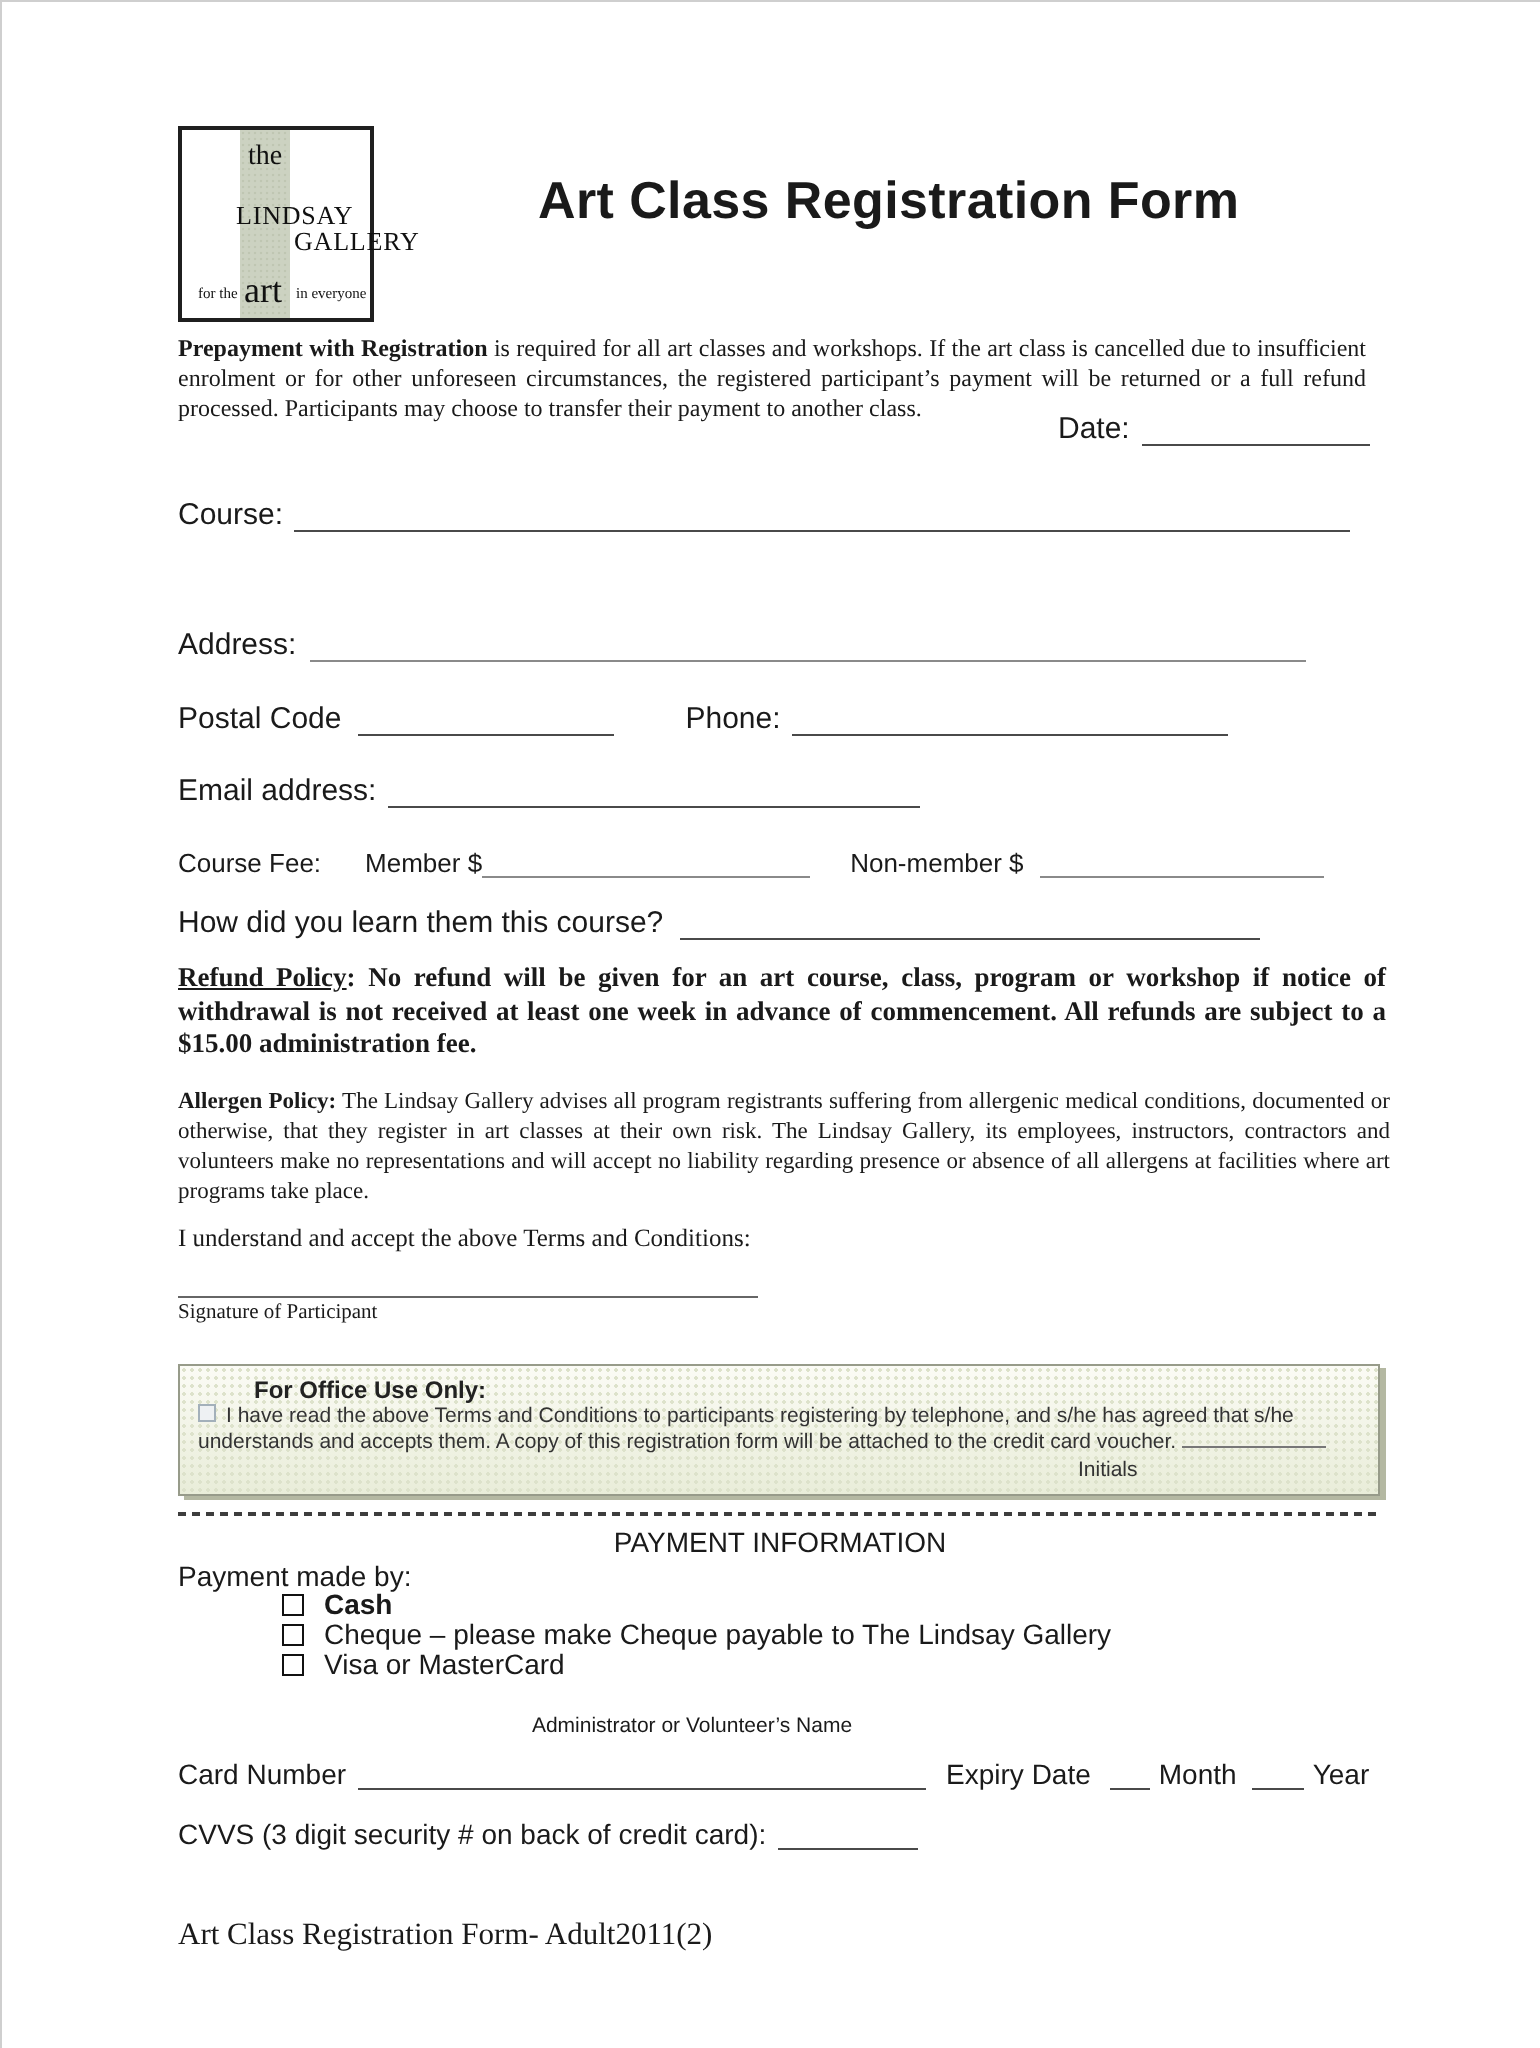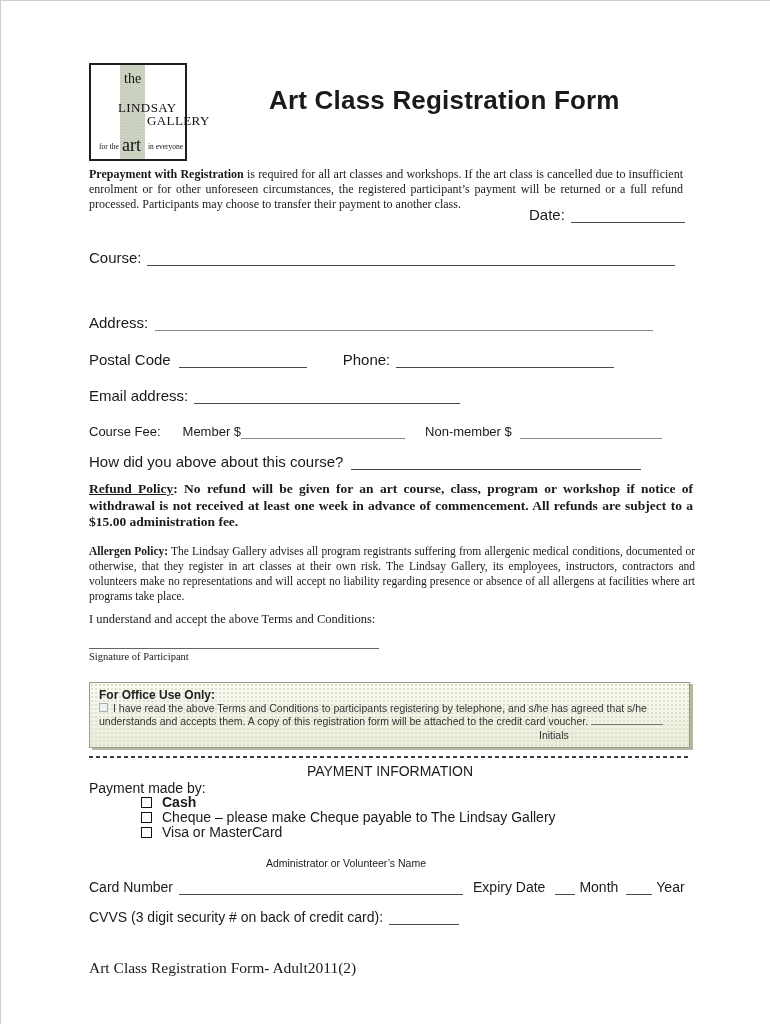--- a/index.html
+++ b/index.html
@@ -37,21 +37,21 @@
   .cap{font-size:10.5px;}
   
   .office{
     left:88px;top:681px;width:601px;box-sizing:border-box;padding:5px 9px 6px 9px;
     border:1px solid #979b8a;
     background-color:#f1f3e6;
     background-image:radial-gradient(#dde2cb 0.8px, transparent 0.9px),linear-gradient(#fbfbf5,#e9edd9);
     background-size:4px 4px,100% 100%;
     box-shadow:3px 2px 0 0 #b4b8a2;
   }
-  .office .ttl{font-size:12px;font-weight:bold;color:#222;}
+  .office .ttl{font-size:12px;font-weight:bold;color:#222;margin-left:28px;}
   .office .stmt{font-size:10.5px;line-height:13px;color:#333;}
   .office .cb{display:inline-block;width:7px;height:7px;border:1px solid #a3b0ba;background:#eef1f3;margin-right:5px;}
   .office .ln{display:inline-block;width:72px;border-bottom:1px solid #777;height:8px;}
   .office .init{font-size:10.5px;color:#333;margin-left:440px;margin-top:1px;}
   .dash{left:88px;top:755px;width:602px;height:2px;
     background:repeating-linear-gradient(90deg,#3d3d3d 0 4px,transparent 4px 7px);}
   .payhdr{left:88px;top:762px;width:602px;text-align:center;font-size:14px;}
   .cbx{display:inline-block;width:11px;height:11px;border:1.5px solid #111;box-sizing:border-box;margin-right:10px;}
   .optrow{display:flex;align-items:center;}
   .footer{left:88px;top:958px;font-size:15.5px;}
@@ -108,21 +108,21 @@
 
   <div class="row f13" style="left:88px;top:423px;">
     <span>Course Fee:</span>
     <span style="margin-left:22px;">Member $</span>
     <span class="fl fl-gray" style="width:164px;"></span>
     <span style="margin-left:20px;">Non-member $</span>
     <span class="fl fl-gray" style="width:142px;margin-left:8px;"></span>
   </div>
 
   <div class="row f15" style="left:88px;top:452px;">
-    <span>How did you above about this course?</span>
+    <span>How did you learn them this course?</span>
     <span class="fl" style="width:290px;margin-left:8px;"></span>
   </div>
 
   <div class="abs serif just" style="left:88px;top:480px;width:604px;font-size:13.5px;line-height:16.5px;">
     <span class="b u">Refund Policy</span><span class="b">: No refund will be given for an art course, class, program or workshop if notice of withdrawal is not received at least one week in advance of commencement. All refunds are subject to a $15.00 administration fee.</span>
   </div>
 
   <div class="abs serif just" style="left:88px;top:543px;width:606px;font-size:11.5px;line-height:15px;">
     <span class="b">Allergen Policy:</span><span> The Lindsay Gallery advises all program registrants suffering from allergenic medical conditions, documented or otherwise, that they register in art classes at their own risk. The Lindsay Gallery, its employees, instructors, contractors and volunteers make no representations and will accept no liability regarding presence or absence of all allergens at facilities where art programs take place.</span>
   </div>

